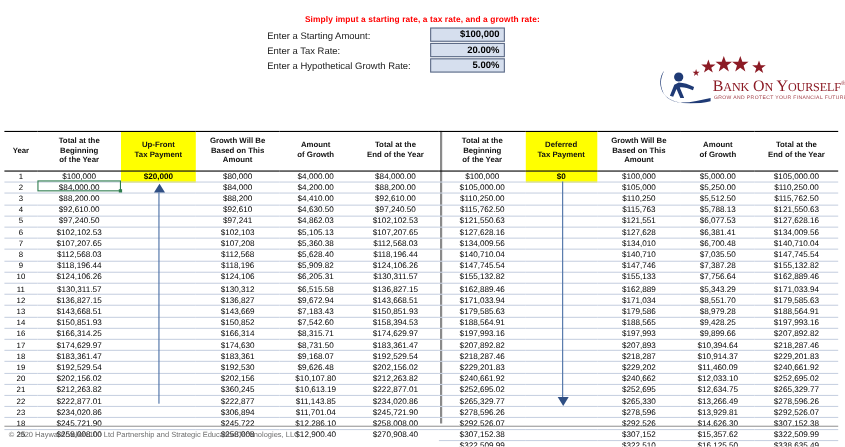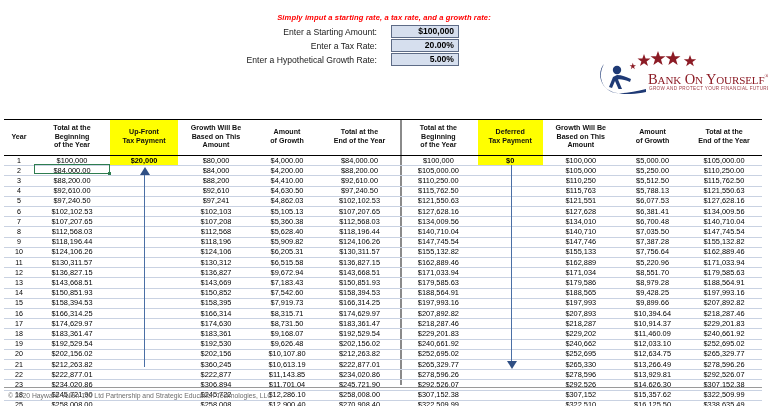--- a/index.html
+++ b/index.html
@@ -28,29 +28,28 @@
     margin-top:5px;
   }
   .prompt {
     position:absolute;
     left:0; right:0; top:0;
     text-align:center;
     color:#ff0000;
     font-weight:bold;
     font-size:7.6px;
     letter-spacing:0.1px;
-    font-style:italic;
   }
   .input-rows {
     position:absolute;
     left:243px; top:12px;
   }
   .in-row { display:flex; align-items:center; height:13px; margin-bottom:1px; }
   .in-label {
-    width:148px; text-align:right; padding-right:14px;
+    width:148px; text-align:left; padding-right:14px;
     font-size:8.6px; color:#1a1a1a; white-space:nowrap;
   }
   .in-box {
     width:68px; height:13px;
     border:1px solid #5d6b86;
     background:#d6dfee;
     font-size:8.6px; font-weight:bold;
     text-align:right;
     padding-right:4px;
     line-height:11px;
@@ -335,28 +334,20 @@
           </tr>
           <tr>
             <td class="yr">14</td>
             <td>$150,851.93</td>
             <td style="background: transparent;"></td>
             <td>$150,852</td>
             <td>$7,542.60</td>
             <td>$158,394.53</td>
           </tr>
           <tr>
-            <td class="yr">15</td>
-            <td>$158,394.53</td>
-            <td style="background: transparent;"></td>
-            <td>$158,395</td>
-            <td>$7,919.73</td>
-            <td>$166,314.25</td>
-          </tr>
-          <tr>
             <td class="yr">16</td>
             <td>$166,314.25</td>
             <td style="background: transparent;"></td>
             <td>$166,314</td>
             <td>$8,315.71</td>
             <td>$174,629.97</td>
           </tr>
           <tr>
             <td class="yr">17</td>
             <td>$174,629.97</td>
@@ -528,21 +519,21 @@
             <td>$155,132.82</td>
             <td style="background: transparent;"></td>
             <td>$155,133</td>
             <td>$7,756.64</td>
             <td>$162,889.46</td>
           </tr>
           <tr>
             <td>$162,889.46</td>
             <td style="background: transparent;"></td>
             <td>$162,889</td>
-            <td>$5,220.96</td>
+            <td>$5,343.29</td>
             <td>$171,033.94</td>
           </tr>
           <tr>
             <td>$171,033.94</td>
             <td style="background: transparent;"></td>
             <td>$171,034</td>
             <td>$8,551.70</td>
             <td>$179,585.63</td>
           </tr>
           <tr>

